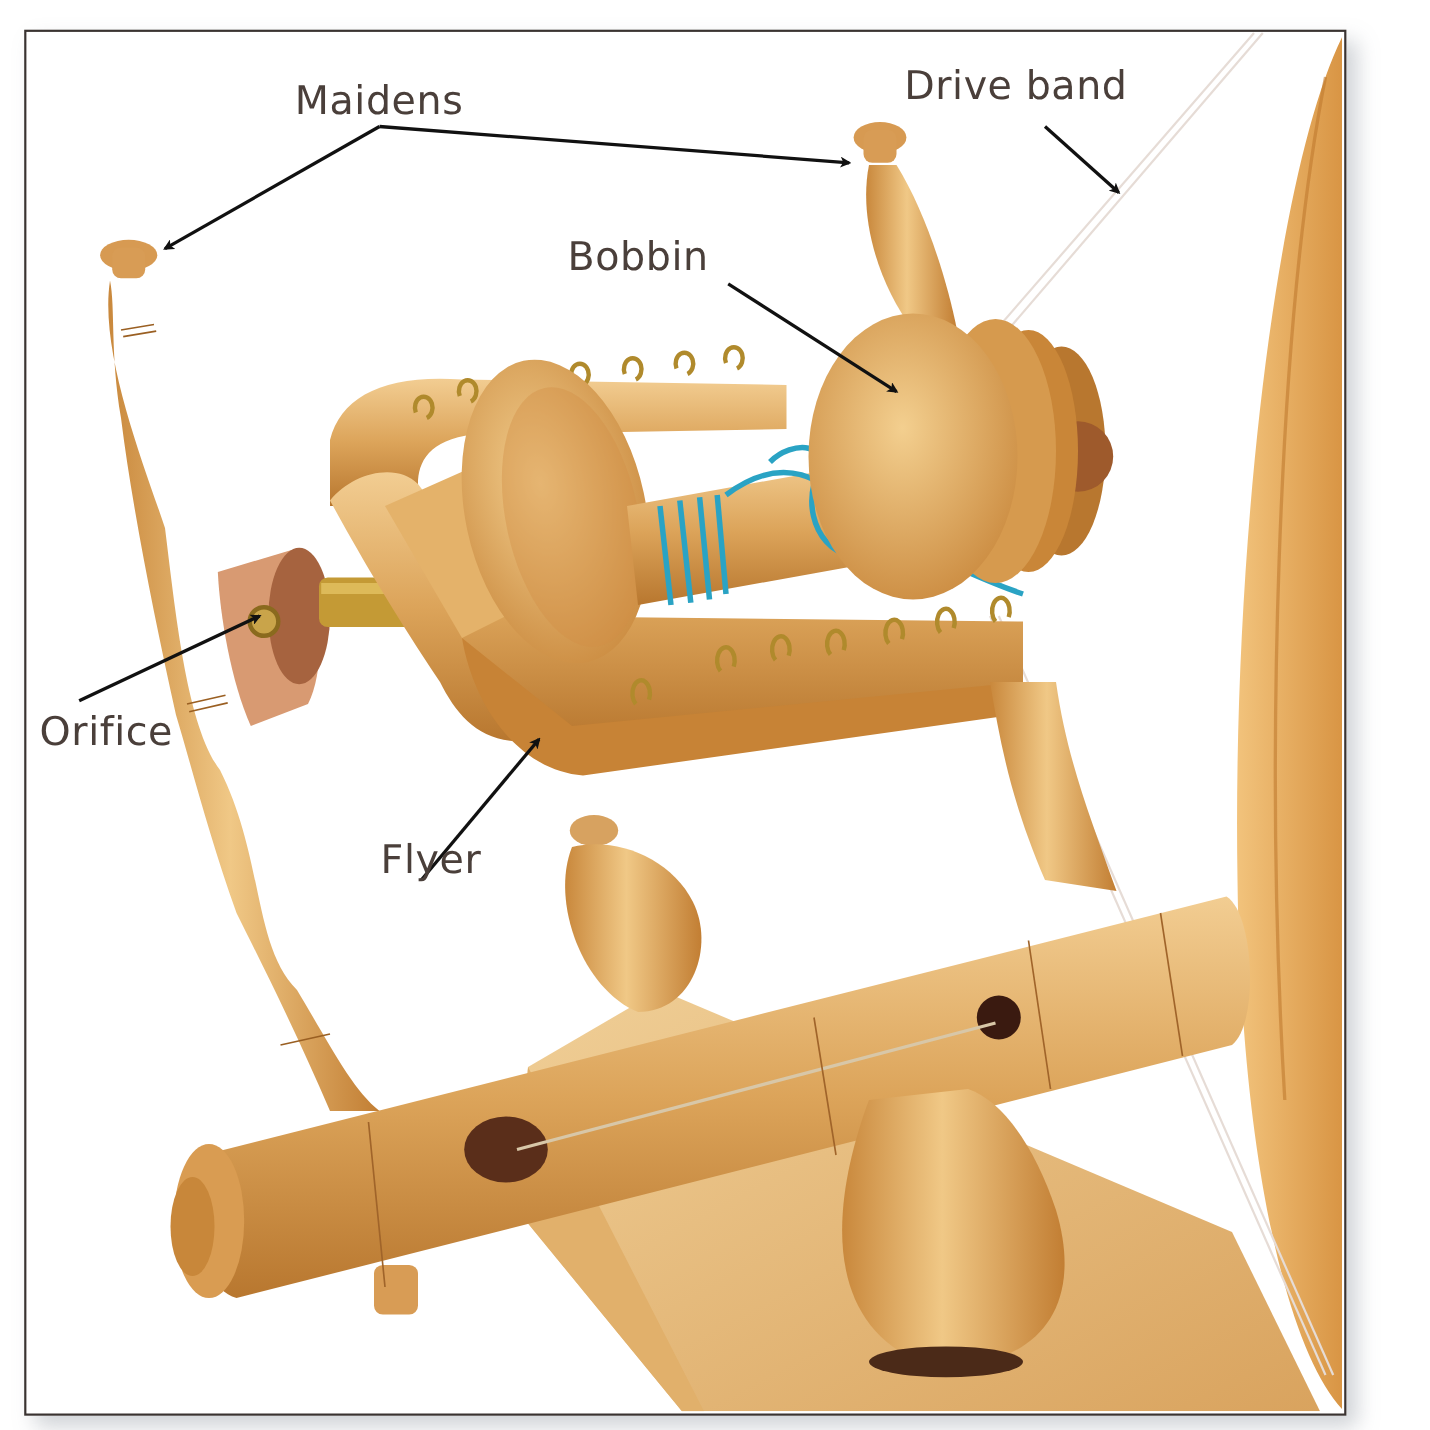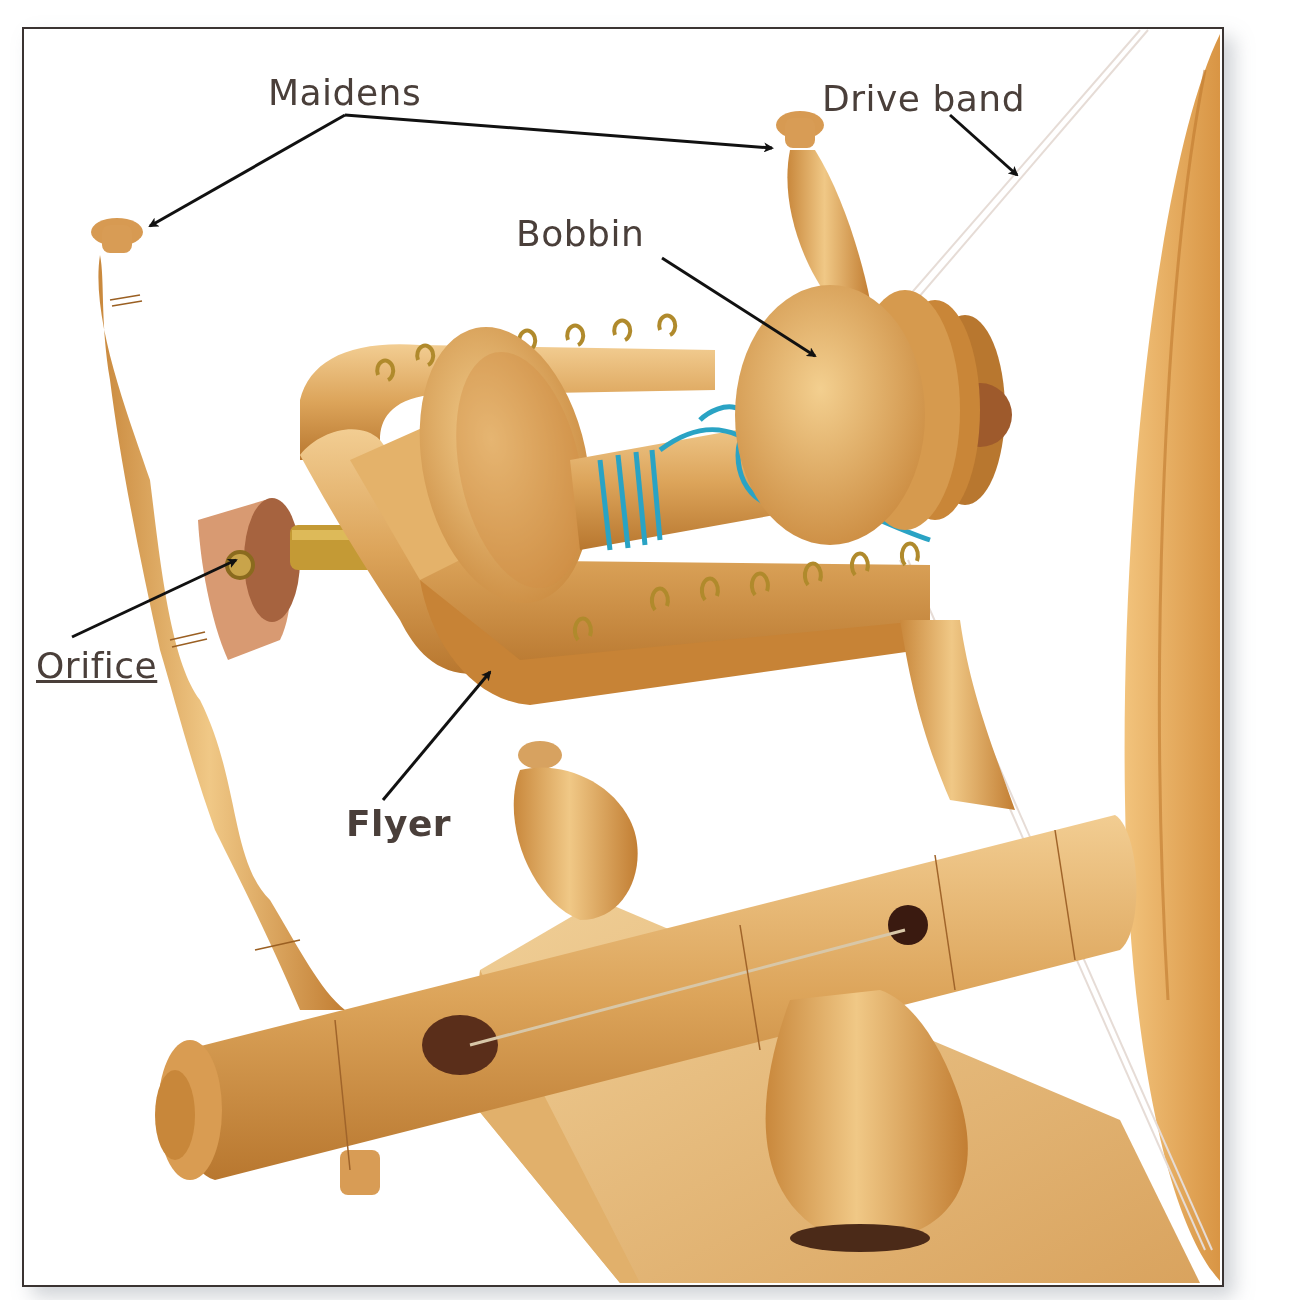--- a/index.html
+++ b/index.html
@@ -180,16 +180,16 @@
     <line x1="345" y1="115" x2="150" y2="226" marker-end="url(#ah)"></line>
     <line x1="345" y1="115" x2="772" y2="148" marker-end="url(#ah)"></line>
     <line x1="950" y1="115" x2="1017" y2="175" marker-end="url(#ah)"></line>
     <line x1="662" y1="258" x2="815" y2="356" marker-end="url(#ah)"></line>
     <line x1="72" y1="637" x2="236" y2="560" marker-end="url(#ah)"></line>
     <line x1="383" y1="800" x2="490" y2="672" marker-end="url(#ah)"></line>
   </g>
 </svg>
 
 <div class="label" style="left:268px; top:75px;">Maidens</div>
-<div class="label" style="left:822px; top:61px;margin-top:20px;">Drive band</div>
+<div class="label" style="left:822px; top:61px;">Drive band</div>
 <div class="label" style="left:516px; top:216px;">Bobbin</div>
-<div class="label" style="left:36px; top:648px;text-decoration:underline;">Orifice</div>
-<div class="label" style="left:346px; top:806px;font-weight:bold;">Flyer</div>
+<div class="label" style="left:36px; top:648px;">Orifice</div>
+<div class="label" style="left:346px; top:765px;">Flyer</div>
 
 </body></html>

